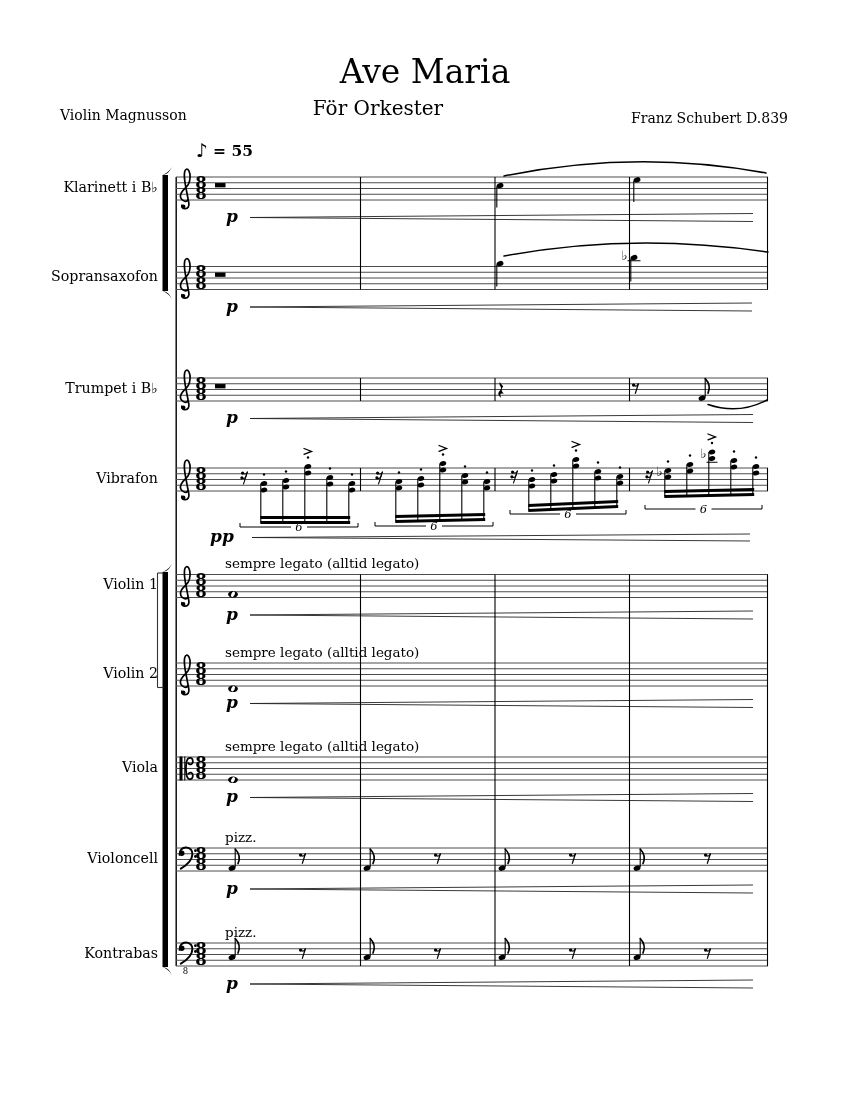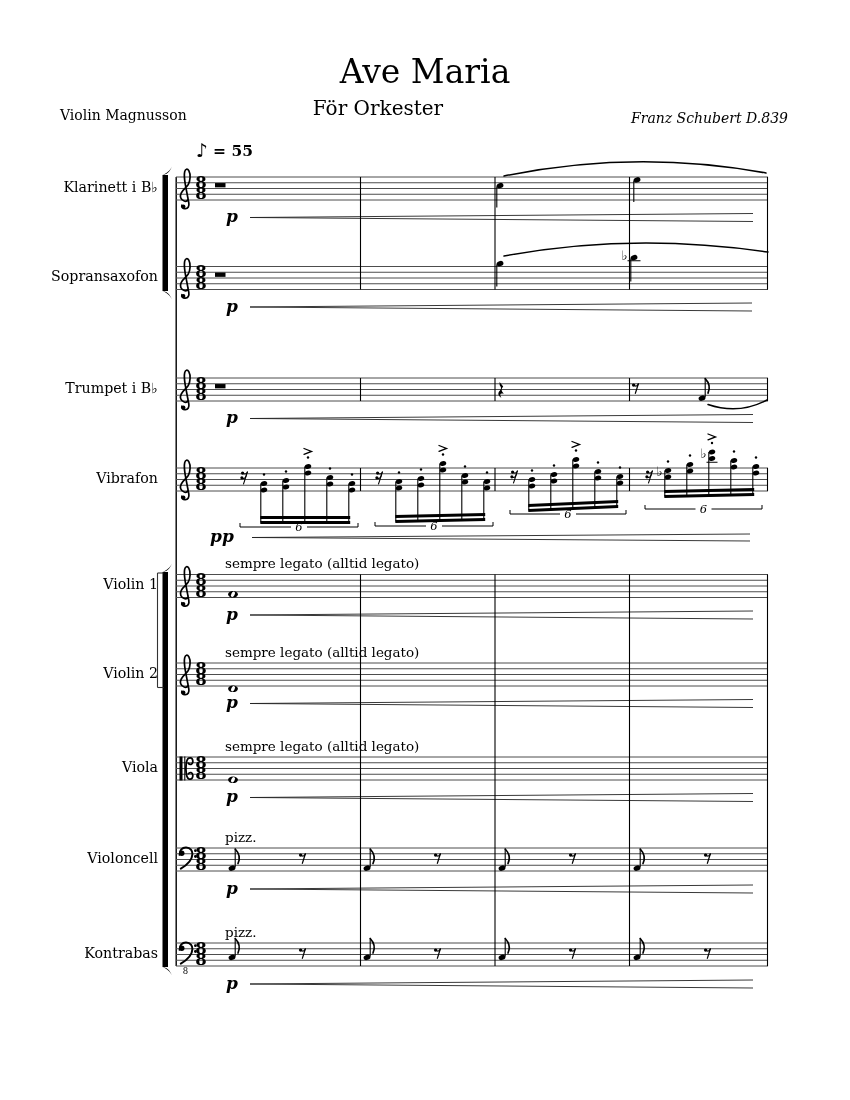--- a/index.html
+++ b/index.html
@@ -2,21 +2,21 @@
 <html><head>
 <meta charset="utf-8">
 <style>
   html,body{margin:0;padding:0;background:#e8e8e8;}
   #page{position:relative;width:850px;height:1100px;background:#ffffff;margin:0 auto;
         font-family:"DejaVu Serif","DejaVu Sans",serif;overflow:hidden;}
   .hdr{position:absolute;color:#000;white-space:nowrap;}
   #title{top:52px;left:0;width:850px;text-align:center;font-size:33px;}
   #subtitle{top:96px;left:0;width:756px;text-align:center;font-size:20px;}
   #arranger{top:107px;left:60px;font-size:14px;}
-  #composer{top:110px;right:62px;font-size:14px;font-style:italic;}
+  #composer{top:110px;right:62px;font-size:14px;}
   #score-svg{position:absolute;left:0;top:0;}
 </style>
 </head>
 <body>
 <div id="page">
 
 <div class="hdr" id="title">Ave Maria</div>
 <div class="hdr" id="subtitle">För Orkester</div>
 <div class="hdr" id="arranger">Violin Magnusson</div>
 <div class="hdr" id="composer">Franz Schubert D.839</div>

